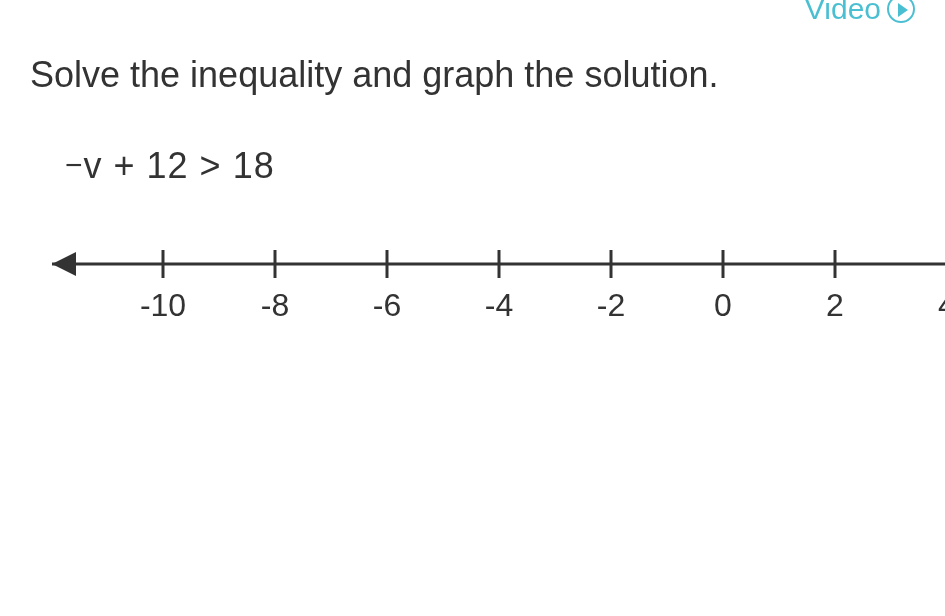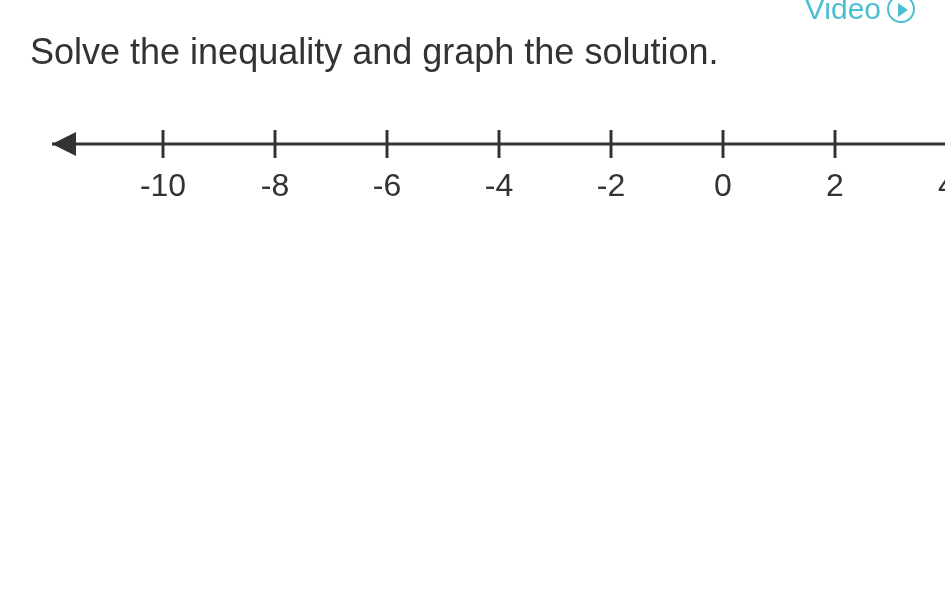--- a/index.html
+++ b/index.html
@@ -38,21 +38,21 @@
       position: absolute;
       left: 9px;
       top: 6px;
       width: 0;
       height: 0;
       border-left: 10px solid #00a5c0;
       border-top: 7px solid transparent;
       border-bottom: 7px solid transparent;
     }
     .content {
-      padding: 27px 30px 0 30px;
+      padding: 50px 30px 0 30px;
     }
     .question {
       font-size: 36px;
       color: #333333;
       line-height: 1.4;
       margin-bottom: 45px;
     }
     .inequality {
       font-size: 36px;
       color: #333333;
@@ -91,20 +91,23 @@
 <body>
 
 <div class="video-link">
   <span>Video</span>
   <span class="video-icon"></span>
 </div>
 
 <div class="content">
   <div class="question">Solve the inequality and graph the solution.</div>
 
+  <div class="inequality">
+    <span class="neg-sign">−</span><span>v</span><span> + </span><span>12</span><span> &gt; </span><span>18</span>
+  </div>
 
 
   <div class="numberline">
     <svg class="nl-svg" width="945" height="100">
 
       <line id="axis-line" stroke="#333333" stroke-width="3" x1="22" y1="22" x2="945" y2="22"></line>
 
       <g id="ticks-group">
           <line x1="133" y1="8" x2="133" y2="36" stroke="#333333" stroke-width="3"></line>
           <line x1="245" y1="8" x2="245" y2="36" stroke="#333333" stroke-width="3"></line>

